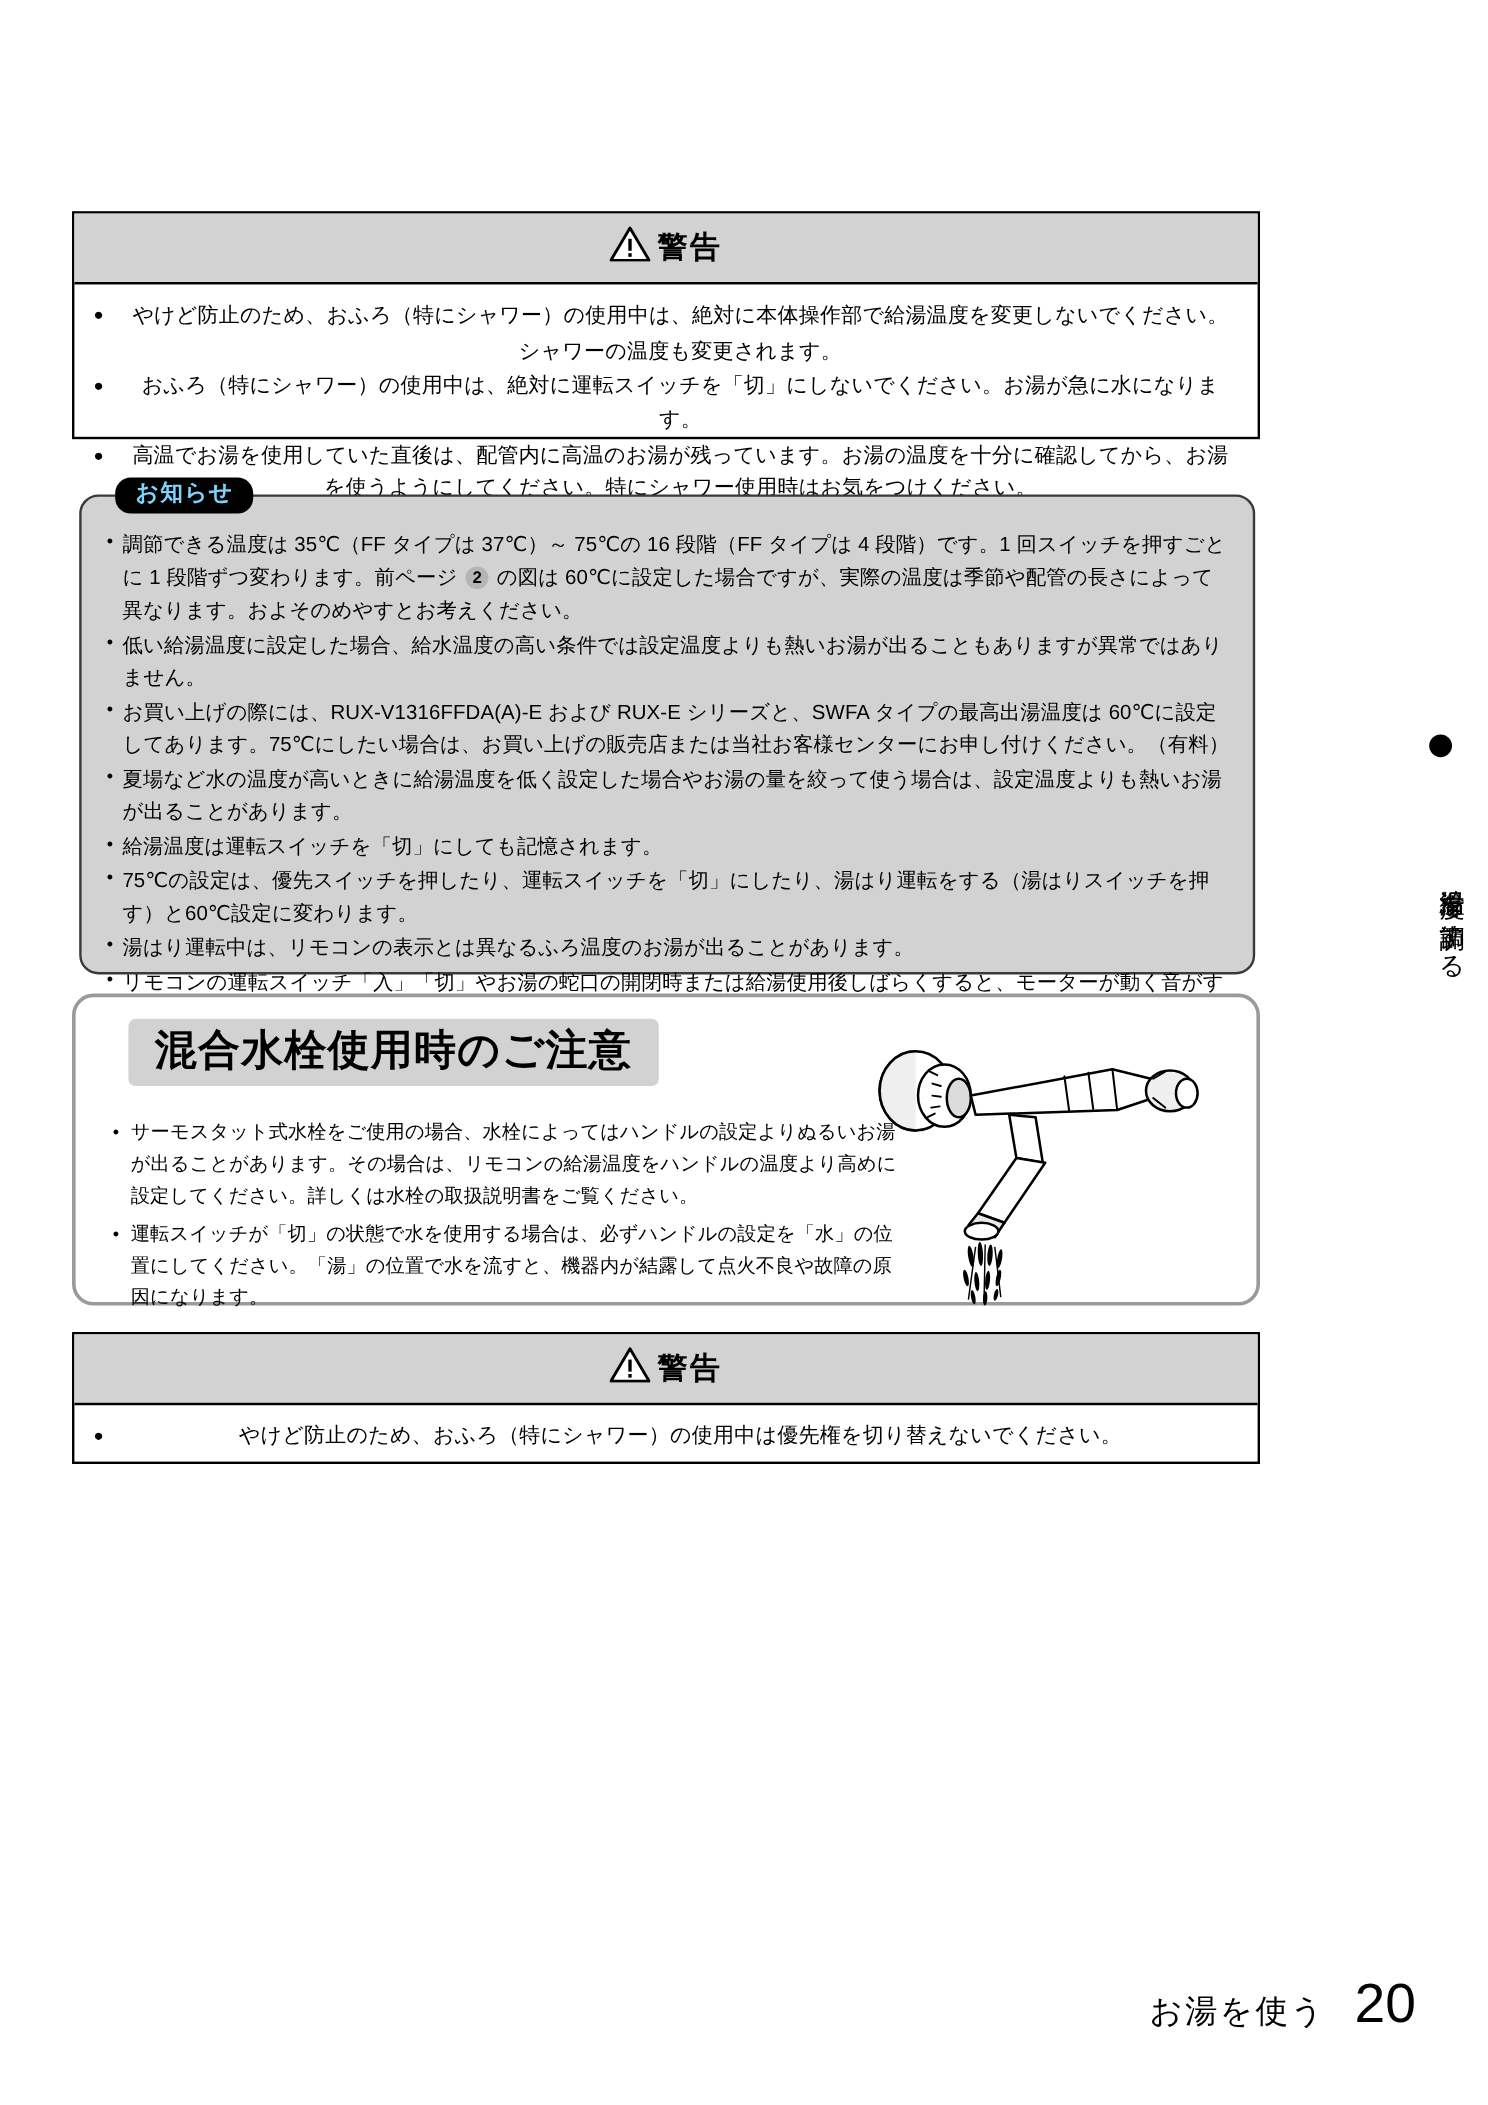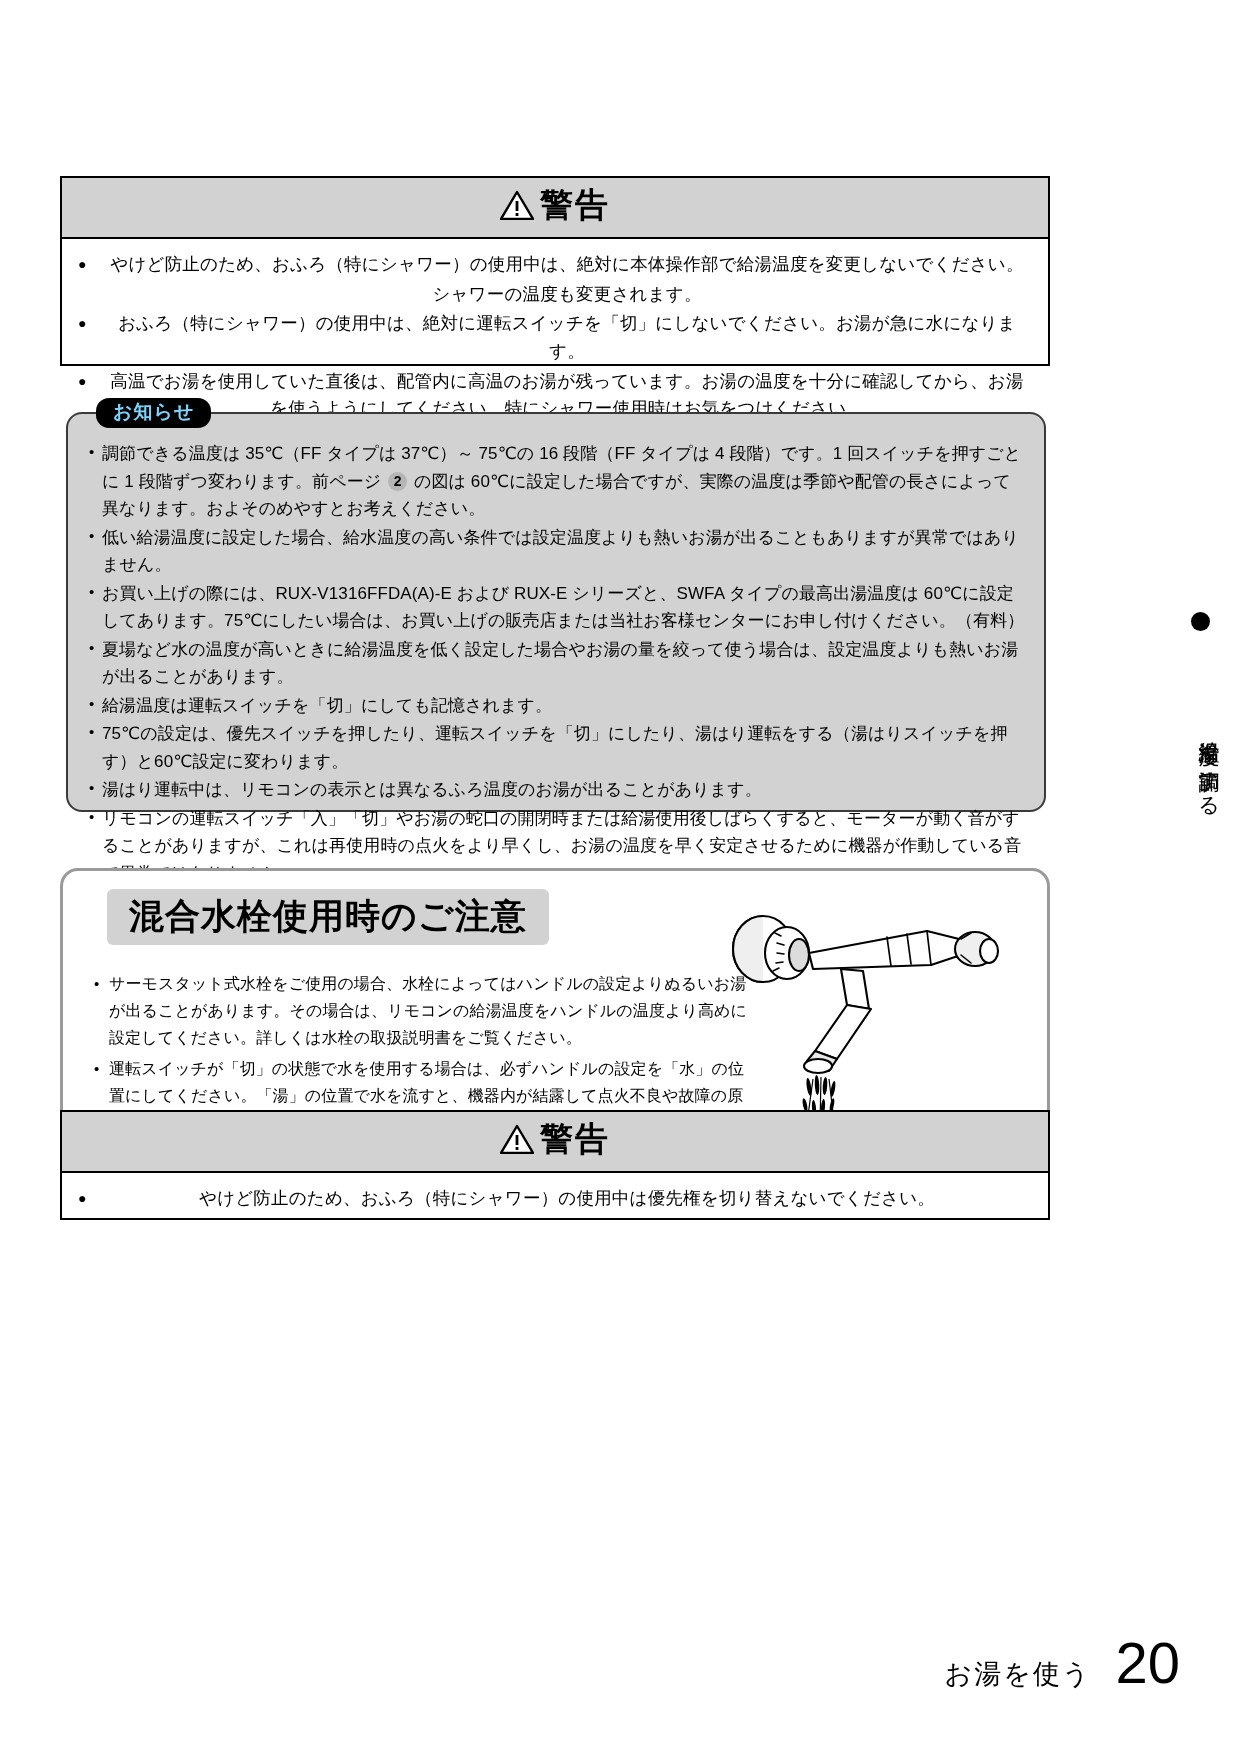--- a/index.html
+++ b/index.html
@@ -18,21 +18,21 @@
     position:absolute;
     border:2px solid #000;
     background:#fff;
     box-sizing:border-box;
   }
   .warn-head{
     background:#d2d2d2;
     border-bottom:2px solid #000;
     text-align:center;
     padding:10px 0 12px 0;
-    font-size:33px;
+    font-size:25px;
     font-weight:bold;
     letter-spacing:2px;
     line-height:1;
   }
   .warn-head .tri{
     display:inline-block;
     vertical-align:-4px;
     margin-right:6px;
   }
   .warn-body{
@@ -176,21 +176,21 @@
   
   .footer{
     position:absolute;
     right:60px;bottom:58px;
     font-size:27px;
     letter-spacing:2px;
     display:flex;
     align-items:baseline;
     gap:24px;
   }
-  .footer .pnum{font-size:58px;letter-spacing:0;}
+  .footer .pnum{font-size:46px;letter-spacing:0;}
 </style>
 </head>
 <body>
 
 <div class="page" data-name="manual-page">
 
   <div class="warn-box" style="left:60px;top:176px;width:990px;height:190px;" data-name="warning-box-top">
     <div class="warn-head" data-name="warning-header-top">
       <span class="tri" data-name="warning-triangle-icon">
         <svg width="34" height="30" viewBox="0 0 34 30">
@@ -246,21 +246,21 @@
       <span class="cont" data-name="notice-item-text">湯はり運転中は、リモコンの表示とは異なるふろ温度のお湯が出ることがあります。</span>
     </div>
     <div class="n-item" data-name="notice-item">
       <span class="cont" data-name="notice-item-text">リモコンの運転スイッチ「入」「切」やお湯の蛇口の開閉時または給湯使用後しばらくすると、モーターが動く音がすることがありますが、これは再使用時の点火をより早くし、お湯の温度を早く安定させるために機器が作動している音で異常ではありません。</span>
     </div>
   </div>
 
   <div class="sidetab-dot" data-name="side-tab-bullet-icon"></div>
   <div class="sidetab" style="top:640px;" data-name="side-tab-label">給湯温度を調節する</div>
 
-  <div class="mixer" style="left:60px;top:828px;width:990px;height:260px;margin-top:40px;" data-name="mixer-faucet-section">
+  <div class="mixer" style="left:60px;top:828px;width:990px;height:260px;" data-name="mixer-faucet-section">
     <div class="mixer-title" data-name="mixer-section-title">混合水栓使用時のご注意</div>
 
     <div class="mixer-body" data-name="mixer-section-body">
       <div class="m-item" data-name="mixer-item">
         <span class="cont" data-name="mixer-item-text">サーモスタット式水栓をご使用の場合、水栓によってはハンドルの設定よりぬるいお湯が出ることがあります。その場合は、リモコンの給湯温度をハンドルの温度より高めに設定してください。詳しくは水栓の取扱説明書をご覧ください。</span>
       </div>
       <div class="m-item" data-name="mixer-item">
         <span class="cont" data-name="mixer-item-text">運転スイッチが「切」の状態で水を使用する場合は、必ずハンドルの設定を「水」の位置にしてください。「湯」の位置で水を流すと、機器内が結露して点火不良や故障の原因になります。</span>
       </div>
     </div>

